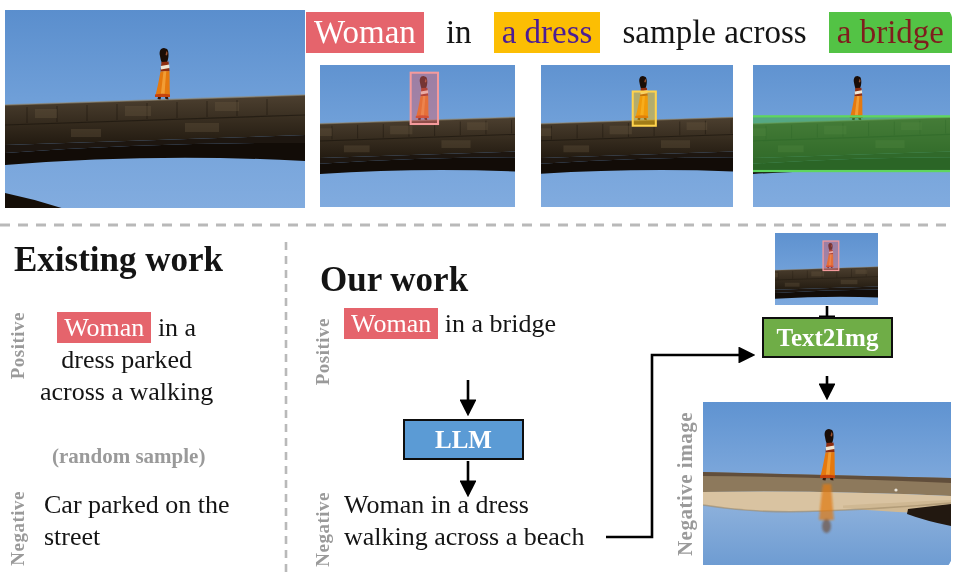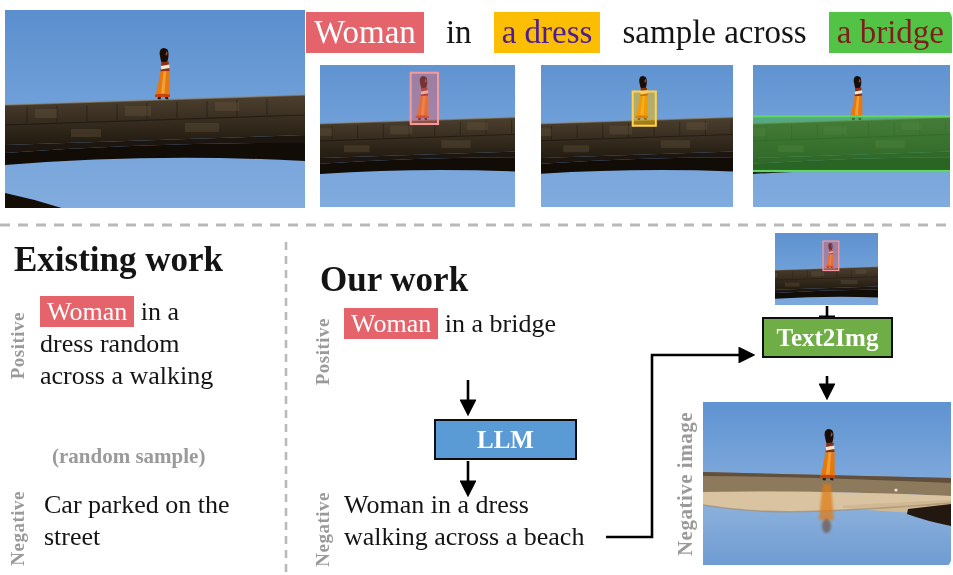--- a/index.html
+++ b/index.html
@@ -33,21 +33,21 @@
   #random-note{
     position:absolute;left:52px;top:444px;font-weight:bold;font-size:21px;
     color:var(--label-gray,#9a9a9a);white-space:nowrap;
   }
   
   .flowbox{
     position:absolute;display:flex;align-items:center;justify-content:center;
     border:2.5px solid #0e0e0e;color:#fff;font-weight:bold;font-size:25px;
     box-sizing:border-box;
   }
-  #llm-box{left:403px;top:419px;width:143px;height:41px;background:var(--llm-blue,#5b9bd5);margin-left:31px;}
+  #llm-box{left:403px;top:419px;width:121px;height:41px;background:var(--llm-blue,#5b9bd5);}
   #t2i-box{left:762px;top:317px;width:131px;height:41px;background:var(--text2img-green,#6fad47);}
   #connector-layer{position:absolute;left:0;top:0;pointer-events:none;}
   #defs-store{position:absolute;width:0;height:0;}
 </style>
 </head>
 <body>
 
 <svg id="defs-store" aria-hidden="true">
   <defs>
     <linearGradient id="sky" x1="0" y1="0" x2="0" y2="1">
@@ -182,24 +182,24 @@
       <path d="M606,537 H652 V355 H752" marker-end="url(#arrowhead)"></path>
       <path d="M827,306 V329" marker-end="url(#arrowhead)"></path>
       <path d="M827,376 V397" marker-end="url(#arrowhead)"></path>
     </g>
   </svg>
 
   <div class="heading" style="left:14px;top:240px;">Existing work</div>
 
   <div class="vlabel" style="left:7px;top:312px;">Positive</div>
 
-  <div class="body-text" style="left:40px;top:296px;">
+  <div class="body-text" style="left:40px;top:312px;text-align:center;">
     <span class="hl red">Woman</span>
     <span>in a</span><br>
-    <span>dress random</span><br>
+    <span>dress parked</span><br>
     <span>across a walking</span>
   </div>
 
   <div id="random-note">(random sample)</div>
 
   <div class="vlabel" style="left:7px;top:491px;">Negative</div>
 
   <div class="body-text" style="left:44px;top:489px;">
     <span>Car parked on the</span><br>
     <span>street</span>

